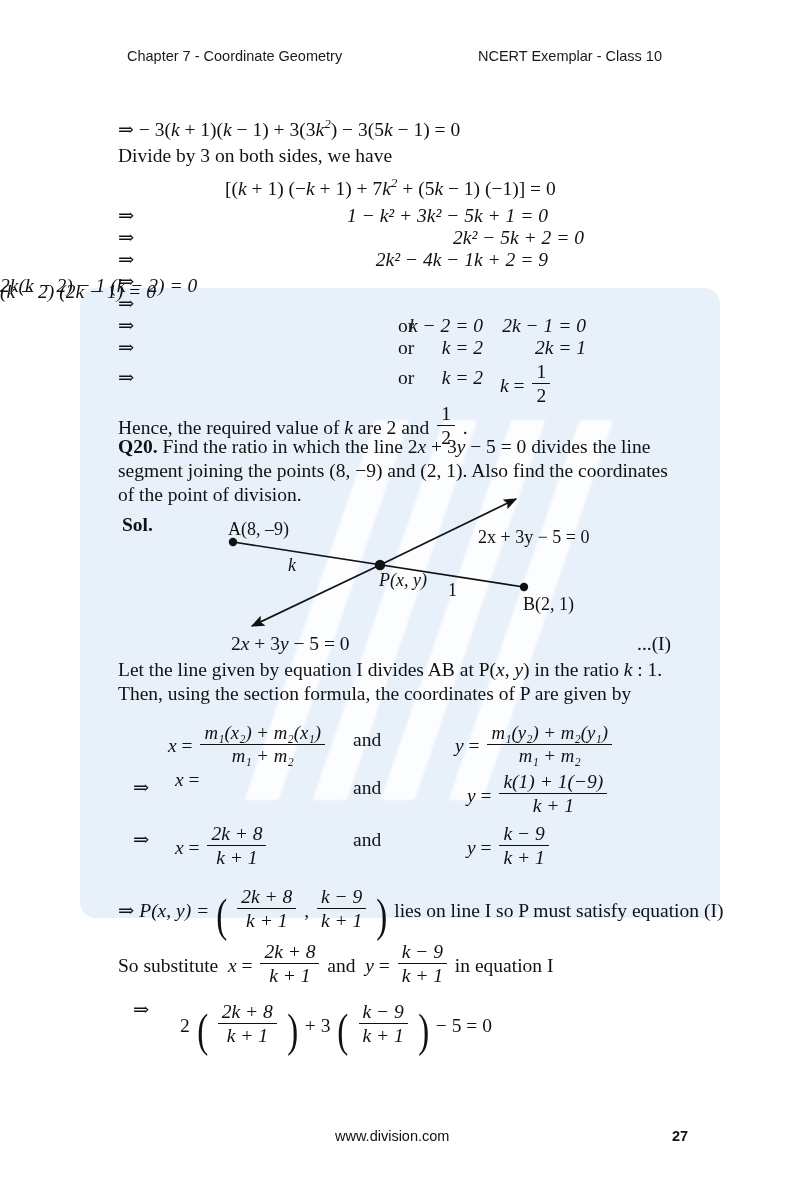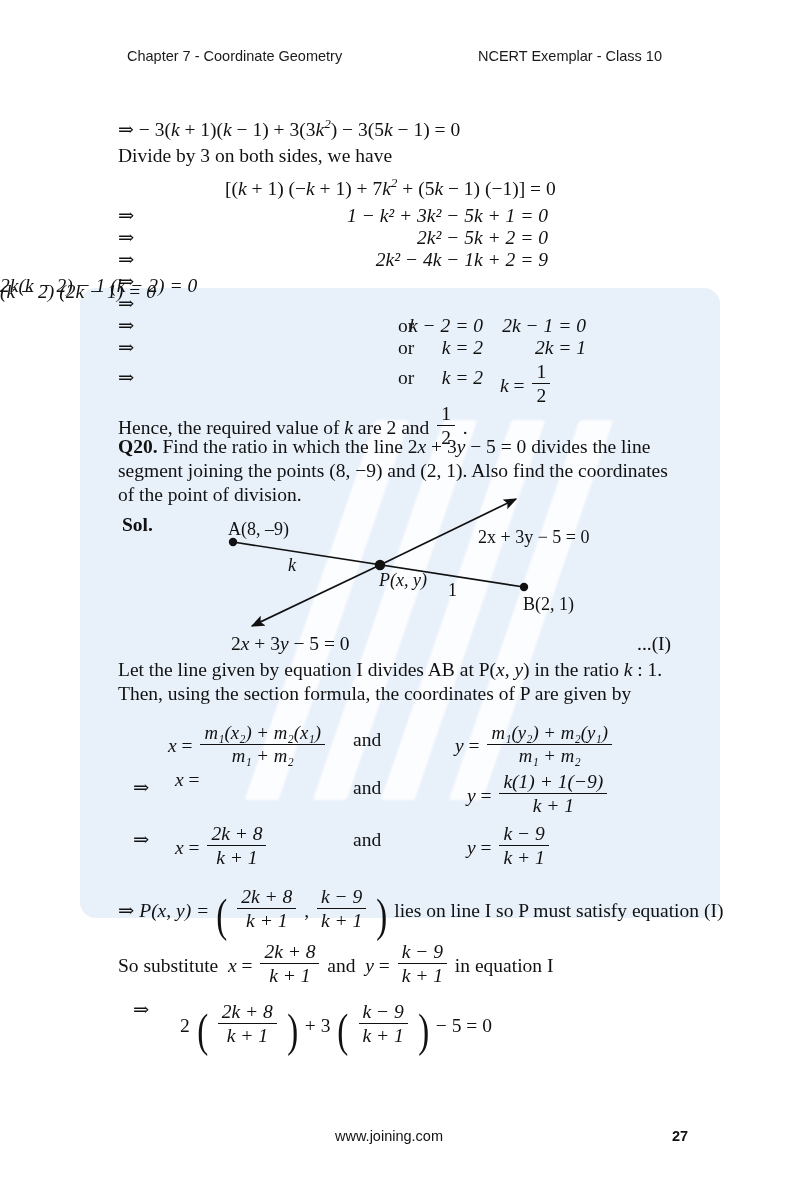--- a/index.html
+++ b/index.html
@@ -100,21 +100,21 @@
     <div class="mline" style="left:118px;top:146px;">Divide by 3 on both sides, we have</div>
 
     <div class="mline" style="left:225px;top:176px;">
       <span>[(</span><span class="it">k</span><span> + 1) (−</span><span class="it">k</span><span> + 1) + 7</span><span class="it">k</span><sup>2</sup><span> + (5</span><span class="it">k</span><span> − 1) (−1)] = 0</span>
     </div>
 
     <div class="mline" style="left:118px;top:206px;">⇒</div>
     <div class="mline it" style="left:0;top:206px;width:548px;text-align:right;">1 − k² + 3k² − 5k + 1 = 0</div>
 
     <div class="mline" style="left:118px;top:228px;">⇒</div>
-    <div class="mline it" style="left:0;top:228px;width:548px;text-align:right;">2k² − 5k + 2 = 0</div>
+    <div class="mline it" style="left:0;top:228px;width:548px;text-align:right;padding-left:36px;">2k² − 5k + 2 = 0</div>
 
     <div class="mline" style="left:118px;top:250px;">⇒</div>
     <div class="mline it" style="left:0;top:250px;width:548px;text-align:right;">2k² − 4k − 1k + 2 = 9</div>
 
     <div class="mline" style="left:118px;top:272px;">⇒</div>
     <div class="mline it" style="left:0;top:276px;width:548px;text-align:left;">2k(k − 2) − 1 (k − 2) = 0</div>
 
     <div class="mline" style="left:118px;top:294px;">⇒</div>
     <div class="mline it" style="left:0;top:282px;width:548px;">(k − 2) (2k − 1) = 0</div>
 
@@ -293,16 +293,16 @@
     </svg>
   </div>
   <div class="dlabel" style="left:228px;top:519px;">A(8, –9)</div>
   <div class="dlabel" style="left:288px;top:555px;font-style:italic;">k</div>
   <div class="dlabel" style="left:379px;top:570px;font-style:italic;">P(x, y)</div>
   <div class="dlabel" style="left:448px;top:580px;">1</div>
   <div class="dlabel" style="left:523px;top:594px;">B(2, 1)</div>
   <div class="dlabel" style="left:478px;top:527px;">2x + 3y − 5 = 0</div>
 
   <div id="ftr">
-    <span class="c">www.joining.com</span>
+    <span class="c">www.division.com</span>
     <span class="p">27</span>
   </div>
 </div>
 
 </body></html>

